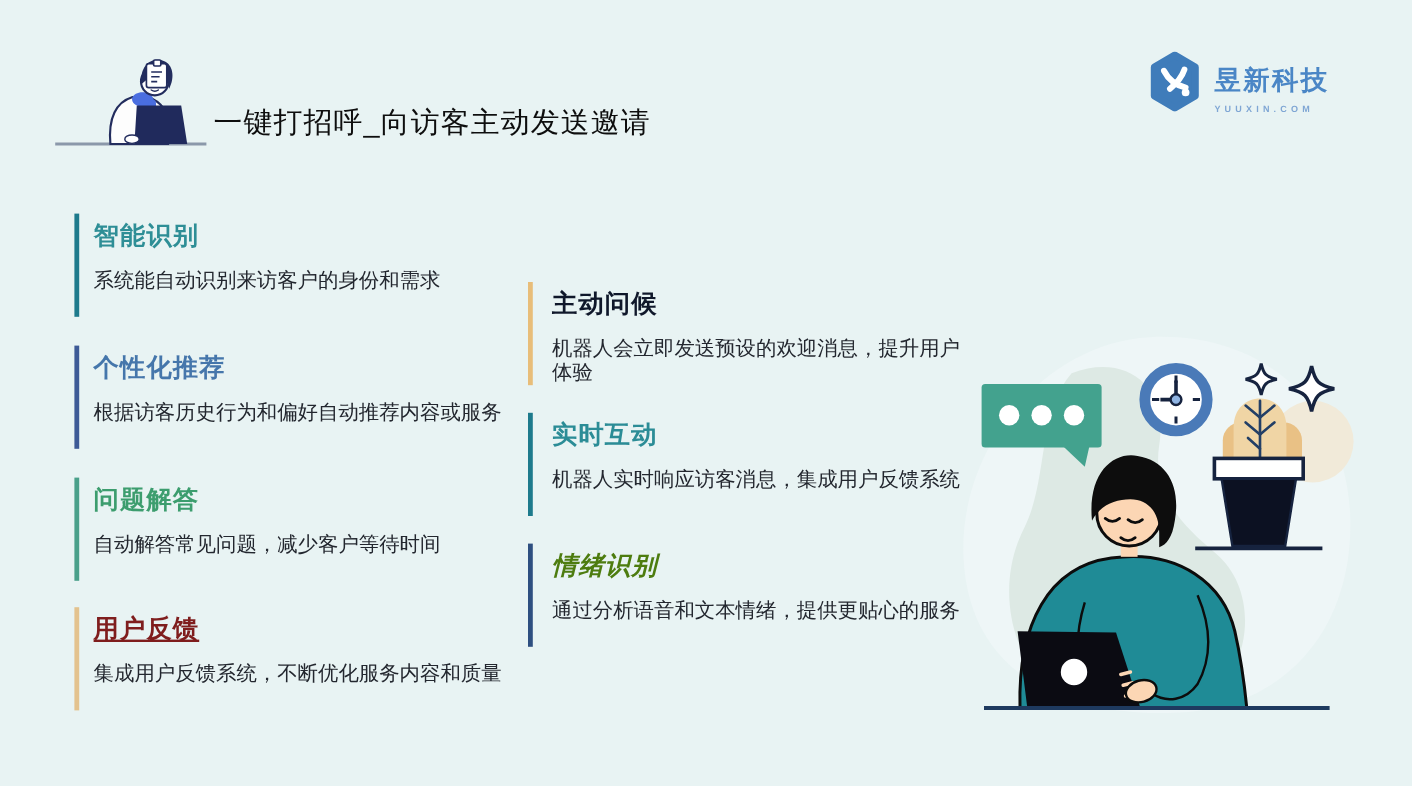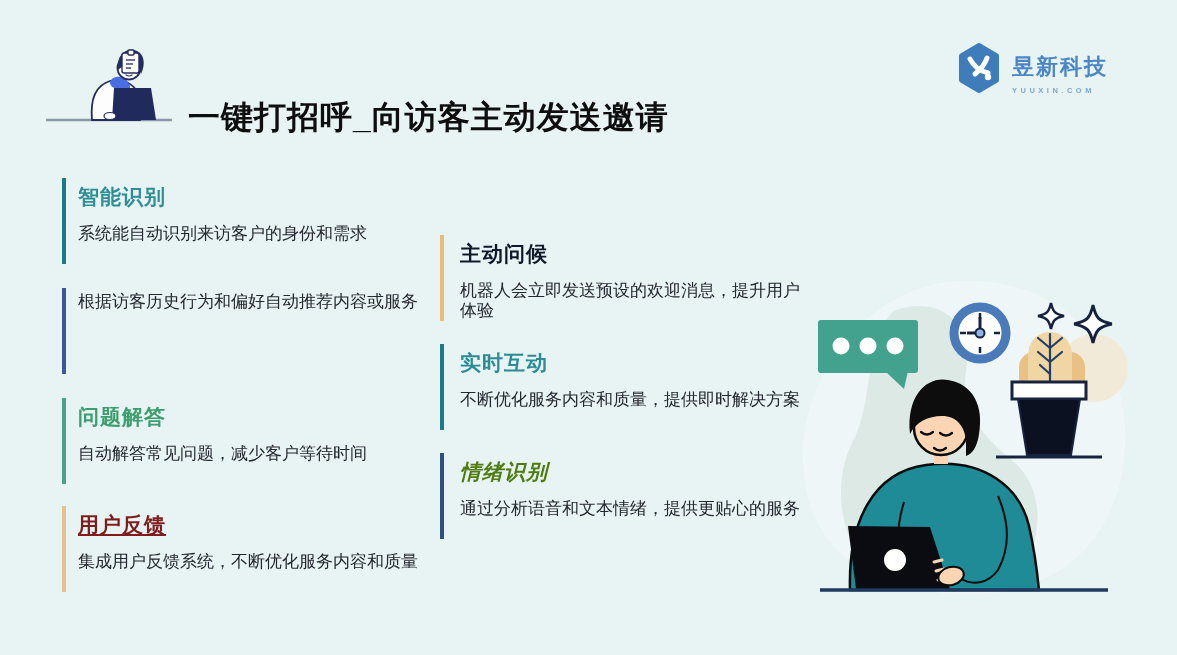--- a/index.html
+++ b/index.html
@@ -4,22 +4,22 @@
 <style>
   html,body{margin:0;padding:0;}
   .stage{
     position:relative;width:1177px;height:655px;overflow:hidden;
     background:var(--bg,#e8f3f3);
     font-family:"Liberation Sans","DejaVu Sans",sans-serif;
   }
   
   .hero-left{position:absolute;left:42px;top:24px;}
   .page-title{
-    position:absolute;left:174px;top:82px;margin:14px;
-    font-size:32px;font-weight:700;letter-spacing:1px;color:var(--ink,#0e0e0e);
+    position:absolute;left:174px;top:82px;margin:4px;
+    font-size:24px;font-weight:400;letter-spacing:1px;color:var(--ink,#0e0e0e);
   }
   .logo{position:absolute;left:958px;top:43px;display:flex;align-items:flex-start;}
   .logo-mark{display:block;}
   .logo-text{margin-left:12px;padding-top:9px;}
   .logo-company{font-size:22px;font-weight:700;letter-spacing:2px;color:var(--logo-text,#4a86c6);}
   .logo-domain{margin-top:4px;font-size:7.5px;letter-spacing:3.5px;color:var(--logo-sub,#7fa6d4);font-weight:700;}
   
   .feature{
     position:absolute;width:372px;height:86px;box-sizing:border-box;
     border-left:4px solid #888;padding:4px 0 0 16px;
@@ -79,40 +79,41 @@
       <div class="logo-domain">YUUXIN.COM</div>
     </div>
   </div>
 
   <section class="col-left">
     <article class="feature f-l1" style="border-left-color: rgb(29, 122, 140);">
       <h3 style="color: rgb(46, 142, 150);">智能识别</h3>
       <p>系统能自动识别来访客户的身份和需求</p>
     </article>
     <article class="feature f-l2" style="border-left-color: rgb(61, 90, 150);">
+      <h3 style="color: rgb(69, 118, 171);">个性化推荐</h3>
       <p>根据访客历史行为和偏好自动推荐内容或服务</p>
     </article>
     <article class="feature f-l3" style="border-left-color: rgb(74, 160, 138);">
       <h3 style="color: rgb(60, 157, 110);">问题解答</h3>
       <p>自动解答常见问题，减少客户等待时间</p>
     </article>
     <article class="feature f-l4" style="border-left-color: rgb(227, 194, 142);">
       <h3 style="color: #7f1d1d; text-decoration: underline;">用户反馈</h3>
       <p>集成用户反馈系统，不断优化服务内容和质量</p>
     </article>
   </section>
 
   <section class="col-mid">
     <article class="feature f-m1" style="border-left-color: rgb(232, 189, 121);">
       <h3 style="color: #0f172a;">主动问候</h3>
       <p>机器人会立即发送预设的欢迎消息，提升用户体验</p>
     </article>
     <article class="feature f-m2" style="border-left-color: rgb(29, 122, 140);">
       <h3 style="color: rgb(43, 140, 150);">实时互动</h3>
-      <p>不断优化服务内容和质量，提供即时解决方案</p>
+      <p>机器人实时响应访客消息，集成用户反馈系统</p>
     </article>
     <article class="feature f-m3" style="border-left-color: rgb(46, 79, 128);">
       <h3 style="color: #4d7c0f; font-style: italic;">情绪识别</h3>
       <p>通过分析语音和文本情绪，提供更贴心的服务</p>
     </article>
   </section>
 
   <svg class="hero-right" width="348" height="322" viewBox="0 0 348 322">
 
     <path d="M170,5 C260,0 332,58 337,150 C342,240 290,315 190,318 C90,321 20,280 15,190 C10,100 80,10 170,5 Z" fill="var(--panel)"></path>

